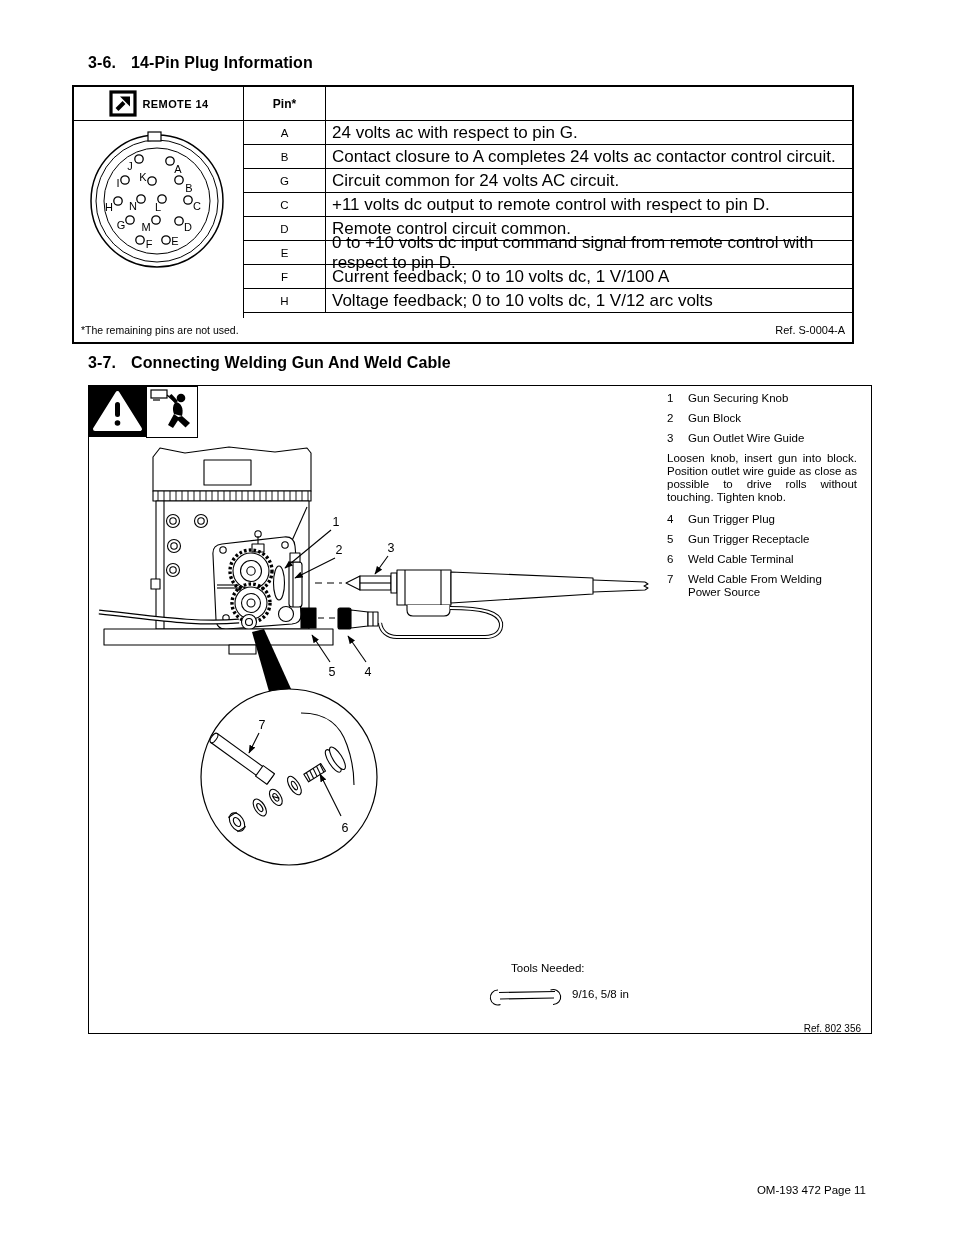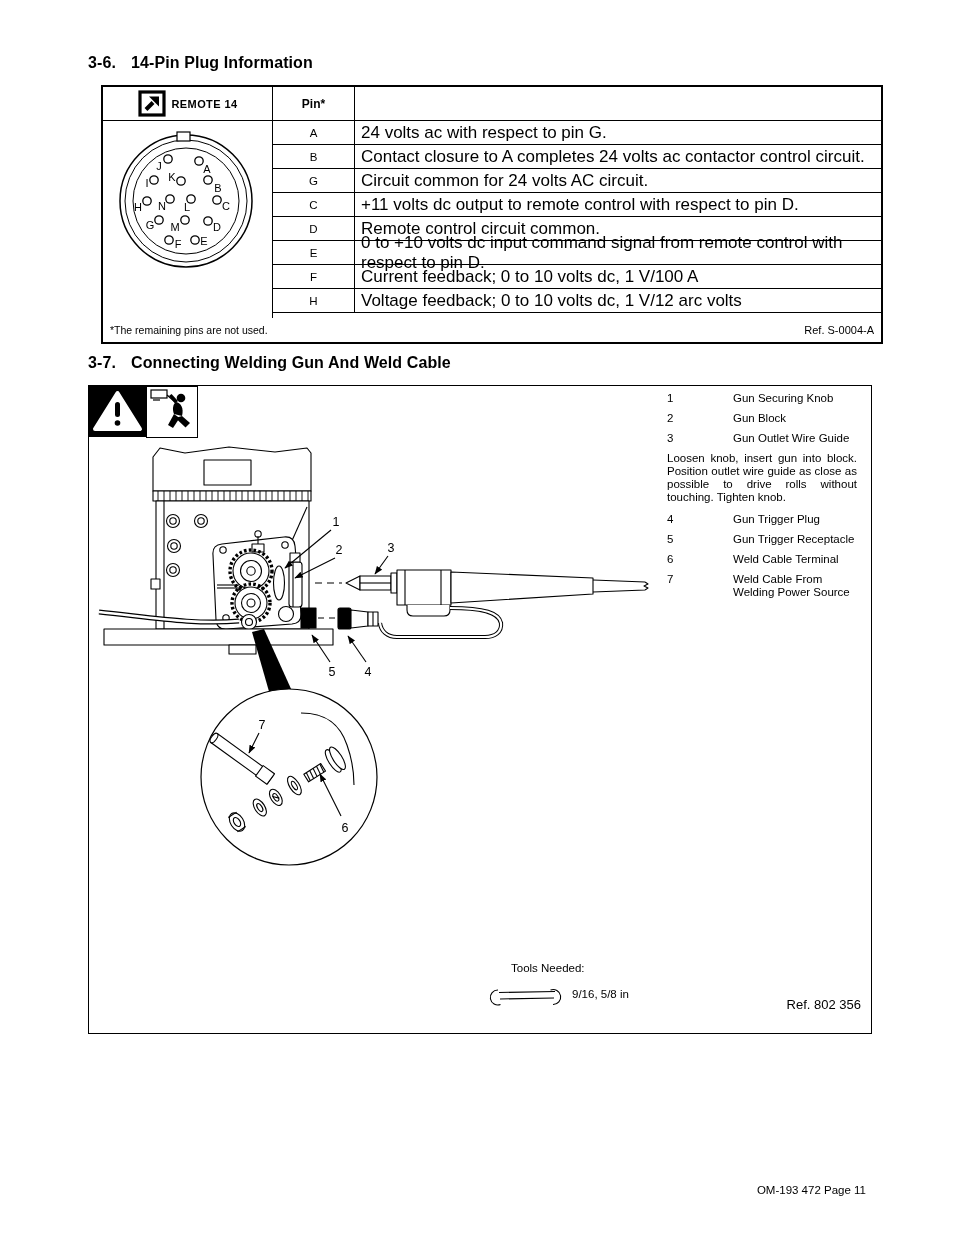--- a/index.html
+++ b/index.html
@@ -7,21 +7,21 @@
     width:954px;height:1235px;position:relative;background:#fff;color:#000;
     font-family:"Liberation Sans",sans-serif;overflow:hidden;
   }
   svg text{font-family:"Liberation Sans",sans-serif;}
 
   
   .sec-head{position:absolute;display:flex;font-weight:bold;font-size:16px;letter-spacing:0.1px;}
   .sec-head .sec-num{margin-right:15px;}
 
   
-  .pintable{position:absolute;left:101px;top:85px;width:782px;border:2px solid #000;box-sizing:border-box;background:#fff;}
+  .pintable{position:absolute;left:72px;top:85px;width:782px;border:2px solid #000;box-sizing:border-box;background:#fff;}
   .pt-header{display:flex;height:33px;border-bottom:1px solid #000;}
   .pt-h-img{width:170px;box-sizing:border-box;border-right:1px solid #000;display:flex;align-items:center;justify-content:center;gap:6px;}
   .pt-h-pin{width:82px;box-sizing:border-box;border-right:1px solid #000;display:flex;align-items:center;justify-content:center;font-weight:bold;font-size:12px;}
   .pt-h-info{flex:1;display:flex;align-items:center;justify-content:center;font-weight:bold;font-size:12px;}
   .remote-label{font-weight:bold;font-size:11px;letter-spacing:0.4px;}
   .pt-body{display:flex;}
   .pt-imgcell{width:170px;box-sizing:border-box;border-right:1px solid #000;position:relative;}
   .pt-rows{flex:1;}
   .pt-r{display:flex;height:24px;box-sizing:border-box;border-bottom:1px solid #000;}
   .pt-pin{width:82px;box-sizing:border-box;border-right:1px solid #000;display:flex;align-items:center;justify-content:center;font-size:11.5px;}
@@ -32,26 +32,26 @@
 
   
   .figbox{position:absolute;left:88px;top:385px;width:782px;height:647px;border:1px solid #000;box-sizing:content-box;background:#fff;}
   .warn-black{position:absolute;left:0;top:0;width:57px;height:51px;background:#000;}
   .warn-white{position:absolute;left:57px;top:0;width:52px;height:52px;background:#fff;border:1px solid #000;box-sizing:border-box;}
   .fig-svg{position:absolute;left:0;top:0;}
 
   .co-col{position:absolute;left:578px;top:6px;width:190px;}
   .co-item{display:flex;margin-bottom:7px;font-size:11.5px;line-height:13px;}
   .co-num{width:21px;flex:none;}
-  .co-label{flex:1;margin-left:45px;}
+  .co-label{flex:1;}
   .instruction{font-size:11.5px;line-height:13px;text-align:justify;margin:5px 0 9px 0;}
 
   .tools-label{position:absolute;left:422px;top:576px;font-size:11.5px;}
   .tools-size{position:absolute;left:483px;top:602px;font-size:11.5px;}
-  .fig-ref{position:absolute;right:10px;top:611px;font-size:13px;}
+  .fig-ref{position:absolute;right:10px;top:637px;font-size:10px;}
 
   .page-footer{position:absolute;left:0;top:1184px;width:866px;text-align:right;font-size:11.5px;}
 </style>
 </head>
 <body>
 
 <div class="sec-head" style="left:88px;top:54px;">
   <span class="sec-num">3-6.</span>
   <span>14-Pin Plug Information</span>
 </div>

